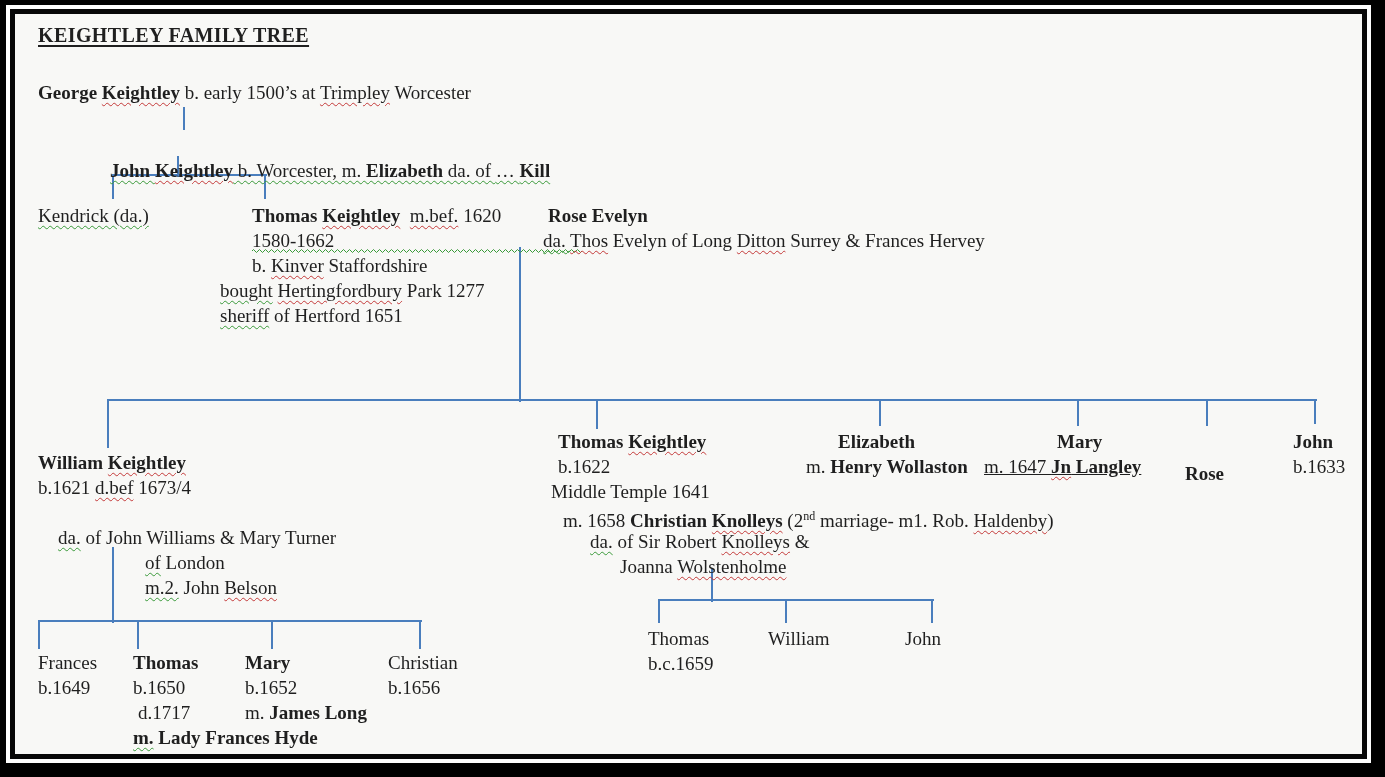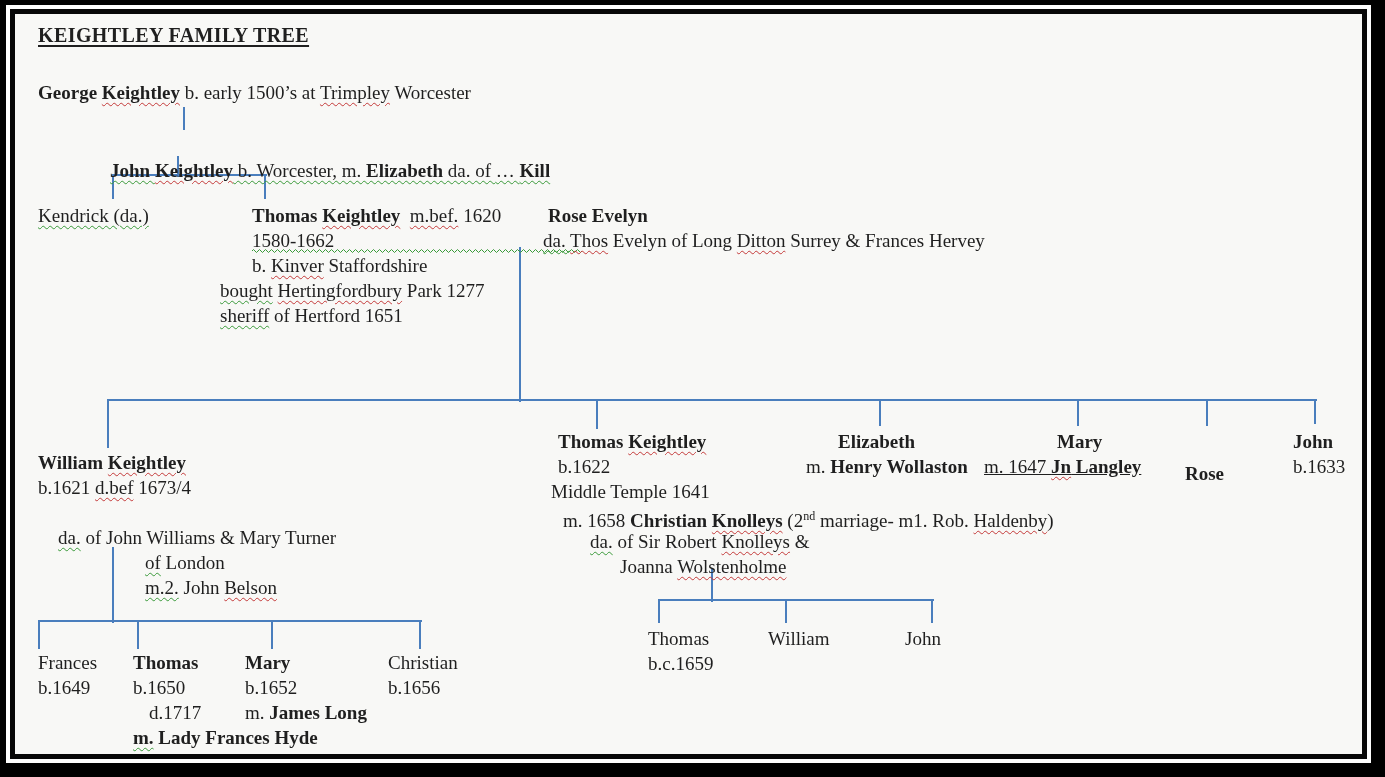--- a/index.html
+++ b/index.html
@@ -79,21 +79,21 @@
       <div class="text-block" style="left: 806px; top: 455px;"><span>m. </span><span class="b">Henry Wollaston</span></div>
       <div class="text-block" style="left: 1057px; top: 430px;"><span class="b">Mary</span></div>
       <div class="text-block" style="left: 984px; top: 455px; text-decoration: underline;"><span>m. 1647 </span><span class="b sq-red">Jn</span><span class="b"> Langley</span></div>
       <div class="text-block" style="left: 1185px; top: 430px; margin-top: 32px;"><span class="b">Rose</span></div>
       <div class="text-block" style="left: 1293px; top: 430px;"><span class="b">John</span></div>
       <div class="text-block" style="left: 1293px; top: 455px;"><span>b.1633</span></div>
       <div class="text-block" style="left: 38px; top: 651px;"><span>Frances</span></div>
       <div class="text-block" style="left: 38px; top: 676px;"><span>b.1649</span></div>
       <div class="text-block" style="left: 133px; top: 651px;"><span class="b">Thomas</span></div>
       <div class="text-block" style="left: 133px; top: 676px;"><span>b.1650</span></div>
-      <div class="text-block" style="left: 149px; top: 701px;"><span>d.1717</span></div>
+      <div class="text-block" style="left: 138px; top: 701px;"><span>d.1717</span></div>
       <div class="text-block" style="left: 133px; top: 726px;"><span class="b sq-green">m.</span><span class="b"> Lady Frances Hyde</span></div>
       <div class="text-block" style="left: 245px; top: 651px;"><span class="b">Mary</span></div>
       <div class="text-block" style="left: 245px; top: 676px;"><span>b.1652</span></div>
       <div class="text-block" style="left: 245px; top: 701px;"><span>m. </span><span class="b">James Long</span></div>
       <div class="text-block" style="left: 388px; top: 651px;"><span>Christian</span></div>
       <div class="text-block" style="left: 388px; top: 676px;"><span>b.1656</span></div>
       <div class="text-block" style="left: 648px; top: 627px;"><span>Thomas</span></div>
       <div class="text-block" style="left: 648px; top: 652px;"><span>b.c.1659</span></div>
       <div class="text-block" style="left: 768px; top: 627px;"><span>William</span></div>
       <div class="text-block" style="left: 905px; top: 627px;"><span>John</span></div>

